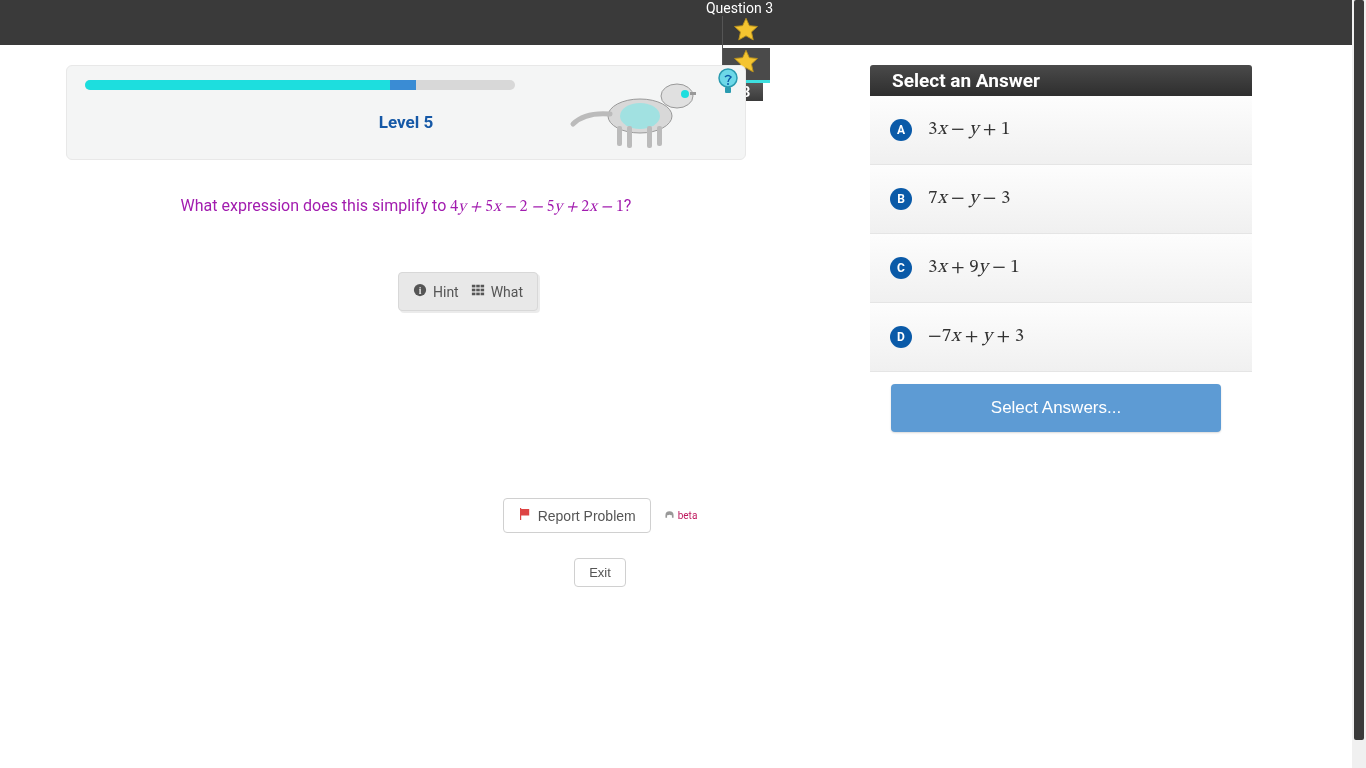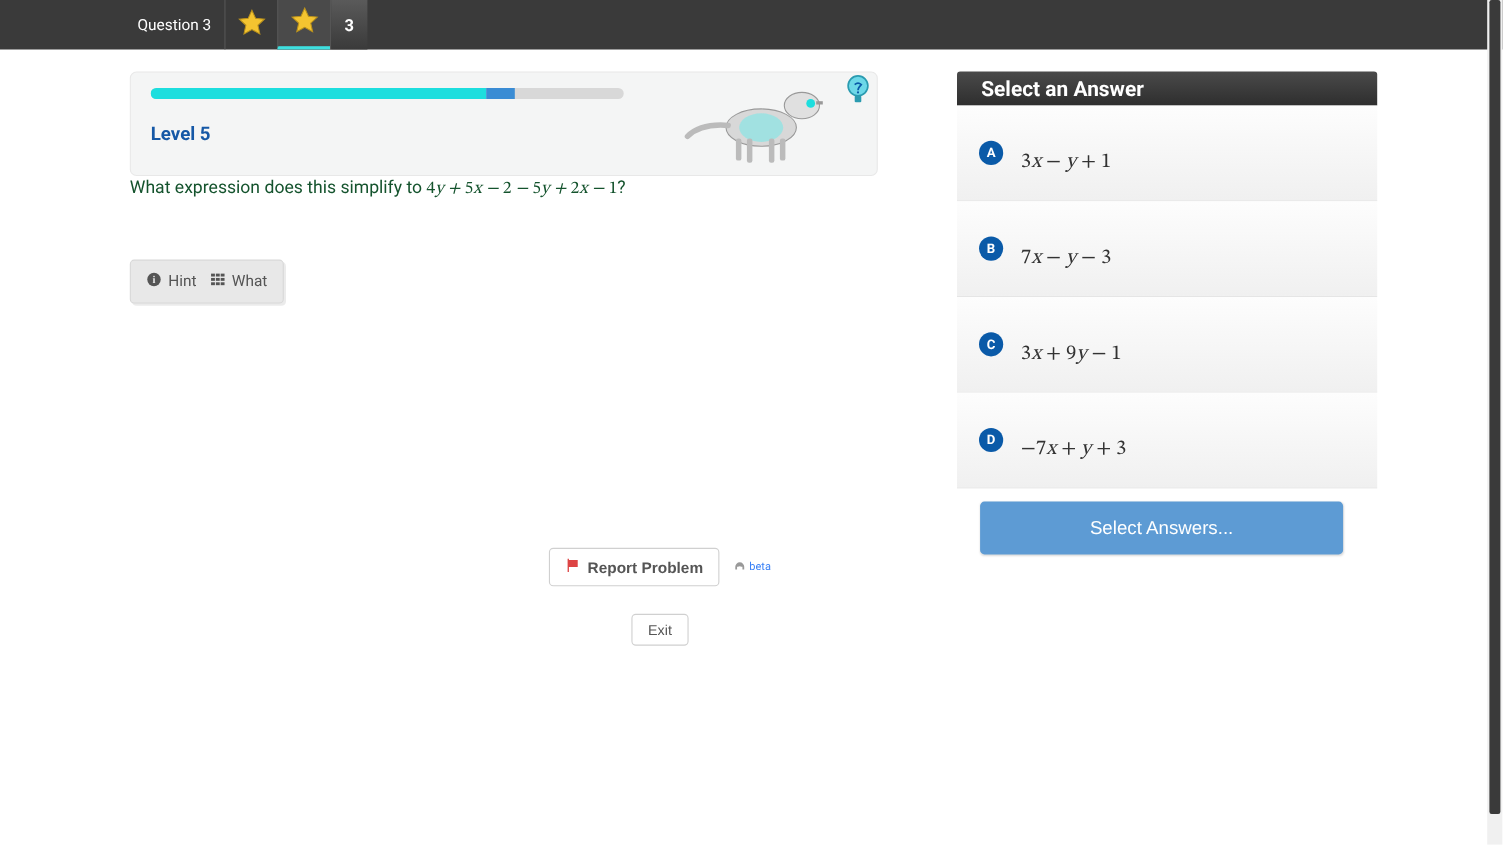--- a/index.html
+++ b/index.html
@@ -1,57 +1,57 @@
 <!DOCTYPE html>
 <html><head>
 <meta charset="utf-8">
 <style>
 * { margin: 0; padding: 0; box-sizing: border-box; }
 body { font-family: -apple-system, BlinkMacSystemFont, "Segoe UI", Roboto, Arial, sans-serif; background: #fff; width: 1366px; height: 768px; overflow: hidden; position: relative; }
 
-.topbar { background: #3a3a3a; height: 45px; display: flex; align-items: center; padding-left: 125px; }
+.topbar { background: #3a3a3a; height: 45px; display: flex; align-items: center; padding-left: 125px; flex-direction: column; }
 .question-label { color: #fff; font-size: 14px; margin-right: 12px; }
 .star-box { width: 48px; height: 45px; display: flex; align-items: center; justify-content: center; border-left: 1px solid #555; position: relative; }
 .star-box.active { background: #4a4a4a; border-bottom: 3px solid #3ee0e0; }
 .star-icon svg { width: 28px; height: 28px; }
 .num-box { width: 34px; height: 45px; background: linear-gradient(#5a5a5a,#3a3a3a); display: flex; align-items: center; justify-content: center; color: #fff; font-weight: bold; font-size: 15px; border-left: 1px solid #555; }
 
 .main-wrap { display: flex; padding: 20px 0 0 0; }
-.left-col { width: 870px; padding-left: 118px; }
+.left-col { width: 870px; padding-left: 66px; text-align: center; }
 .right-col { width: 382px; padding-right: 10px; }
 
 .level-card { background: #f4f5f5; border: 1px solid #e8e8e8; border-radius: 6px; padding: 14px 18px 18px 18px; position: relative; width: 680px; height: 95px; }
 .progress-track { width: 430px; height: 10px; background: #d8d8d8; border-radius: 5px; overflow: hidden; position: relative; }
 .progress-fill { background: #1ddede; height: 100%; position: absolute; left: 0; }
 .progress-fill2 { background: #3a8cd4; height: 100%; position: absolute; }
 .level-label { color: #1558a6; font-weight: bold; font-size: 17px; margin-top: 22px; }
 .robot-dog { position: absolute; right: 40px; top: 8px; }
 .bulb { position: absolute; right: 6px; top: 2px; }
 
-.question-text { font-size: 16px; color: #14532d; width: 680px; }
+.question-text { margin-top: 36px; font-size: 16px; color: #a21caf; width: 680px; }
 .math { font-family: "Cambria Math", "STIX Two Math", Georgia, serif; font-style: italic; }
 .math .num { font-style: normal; }
 
 .toolbar { margin-top: 55px; display: inline-flex; gap: 12px; background: #e8e8e8; border: 1px solid #d8d8d8; border-radius: 4px; padding: 10px 14px; box-shadow: 2px 2px 0 rgba(0,0,0,0.08); }
 .tool-btn { display: inline-flex; align-items: center; gap: 6px; font-size: 14px; color: #555; cursor: pointer; }
 .tool-btn svg { width: 14px; height: 14px; }
 
 .answer-panel { width: 382px; }
 .answer-header { background: linear-gradient(#4a4a4a,#2e2e2e); color: #fff; font-weight: bold; font-size: 19px; padding: 4px 22px; border-radius: 3px 3px 0 0; }
 .choice { background: linear-gradient(#fdfdfd,#f0f0f0); border-bottom: 1px solid #e5e5e5; padding: 22px 20px; display: flex; align-items: center; gap: 16px; cursor: pointer; }
 .choice-letter { width: 22px; height: 22px; border-radius: 50%; background: #0a5aa8; color: #fff; display: flex; align-items: center; justify-content: center; font-size: 12px; font-weight: bold; }
-.choice-math { font-family: "Cambria Math", "STIX Two Math", Georgia, serif; font-size: 19px; color: #333; margin-top: 18px; }
+.choice-math { font-family: "Cambria Math", "STIX Two Math", Georgia, serif; font-size: 19px; color: #333; }
 .choice-math i { font-style: italic; }
 
 .select-btn { margin: 12px auto 0; width: 330px; height: 48px; background: #5d9bd4; color: #fff; font-size: 17px; border: none; border-radius: 4px; display: flex; align-items: center; justify-content: center; cursor: pointer; box-shadow: 0 1px 2px rgba(0,0,0,0.15); }
 
 .bottom-buttons { position: absolute; left: 400px; top: 498px; width: 400px; display: flex; flex-direction: column; align-items: center; gap: 8px; }
 .report-row { display: flex; align-items: center; gap: 12px; }
-.report-btn { border: 1px solid #d0d0d0; background: #fff; border-radius: 4px; padding: 8px 14px; font-size: 14px; color: #555; display: inline-flex; align-items: center; gap: 6px; cursor: pointer; font-weight: bold; }
-.beta { color: #3b82f6; font-size: 12px; display: inline-flex; align-items: center; gap: 2px; }
+.report-btn { border: 1px solid #d0d0d0; background: #fff; border-radius: 4px; padding: 8px 14px; font-size: 14px; color: #555; display: inline-flex; align-items: center; gap: 6px; cursor: pointer; }
+.beta { color: #be185d; font-size: 12px; display: inline-flex; align-items: center; gap: 2px; }
 .exit-btn { border: 1px solid #d0d0d0; background: #fff; border-radius: 4px; padding: 6px 14px; font-size: 13px; color: #555; cursor: pointer; margin-top: 17px; }
 
 .scrollbar { position: absolute; right: 0; top: 0; width: 14px; height: 768px; background: #f0f0f0; }
 .scrollbar-thumb { position: absolute; right: 2px; top: 0; width: 10px; height: 740px; background: #3a3a3a; border-radius: 2px; }
 </style>
 </head>
 <body>
 
 <div class="topbar">
   <span class="question-label">Question 3</span>

